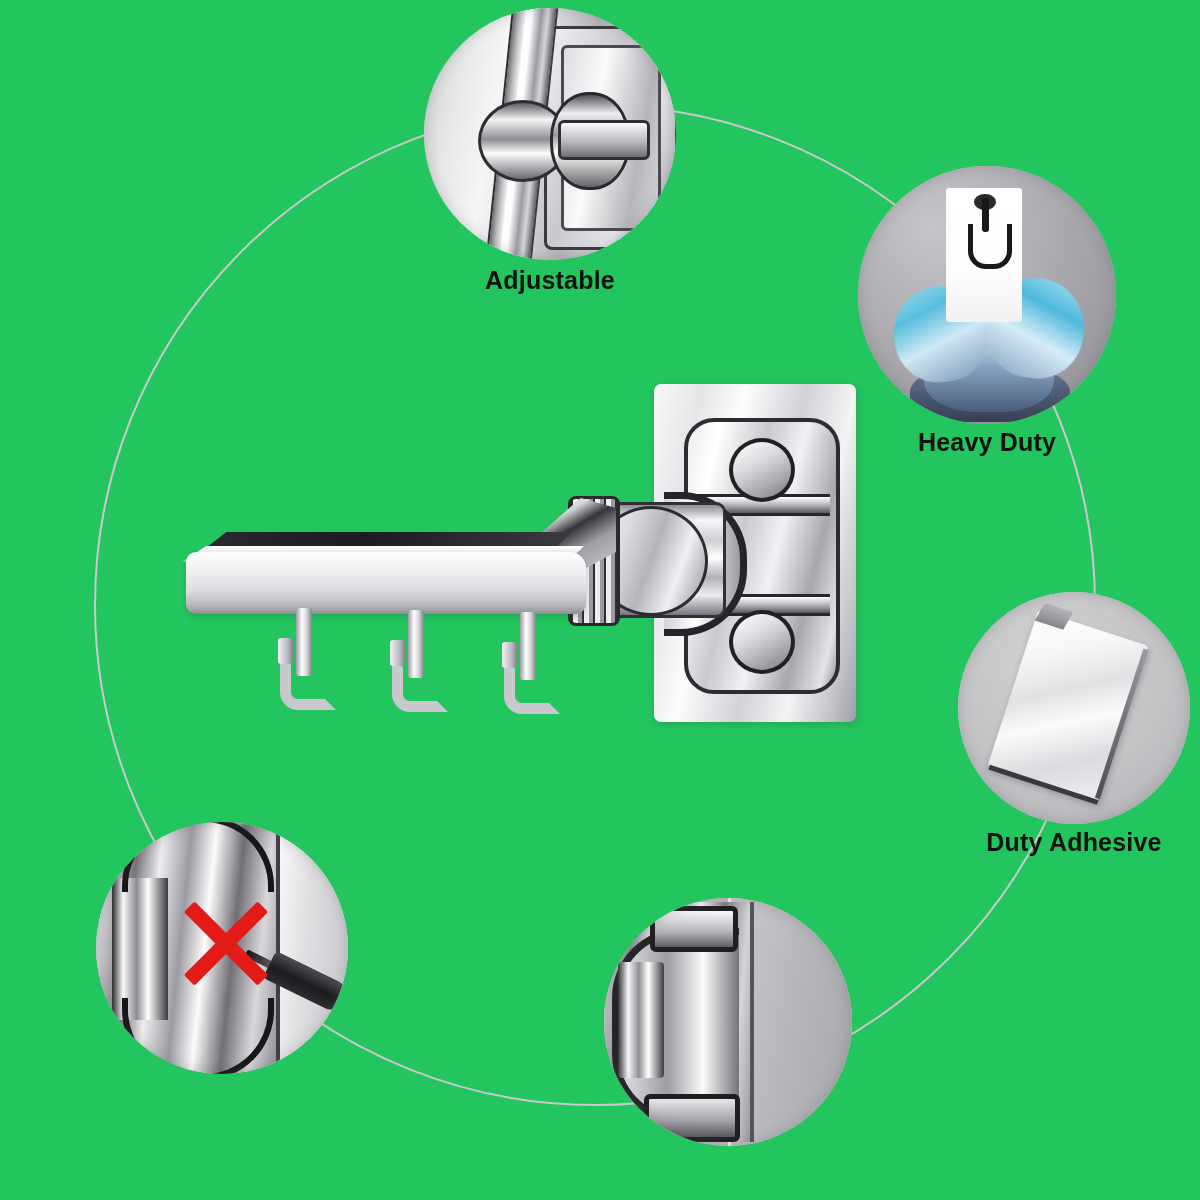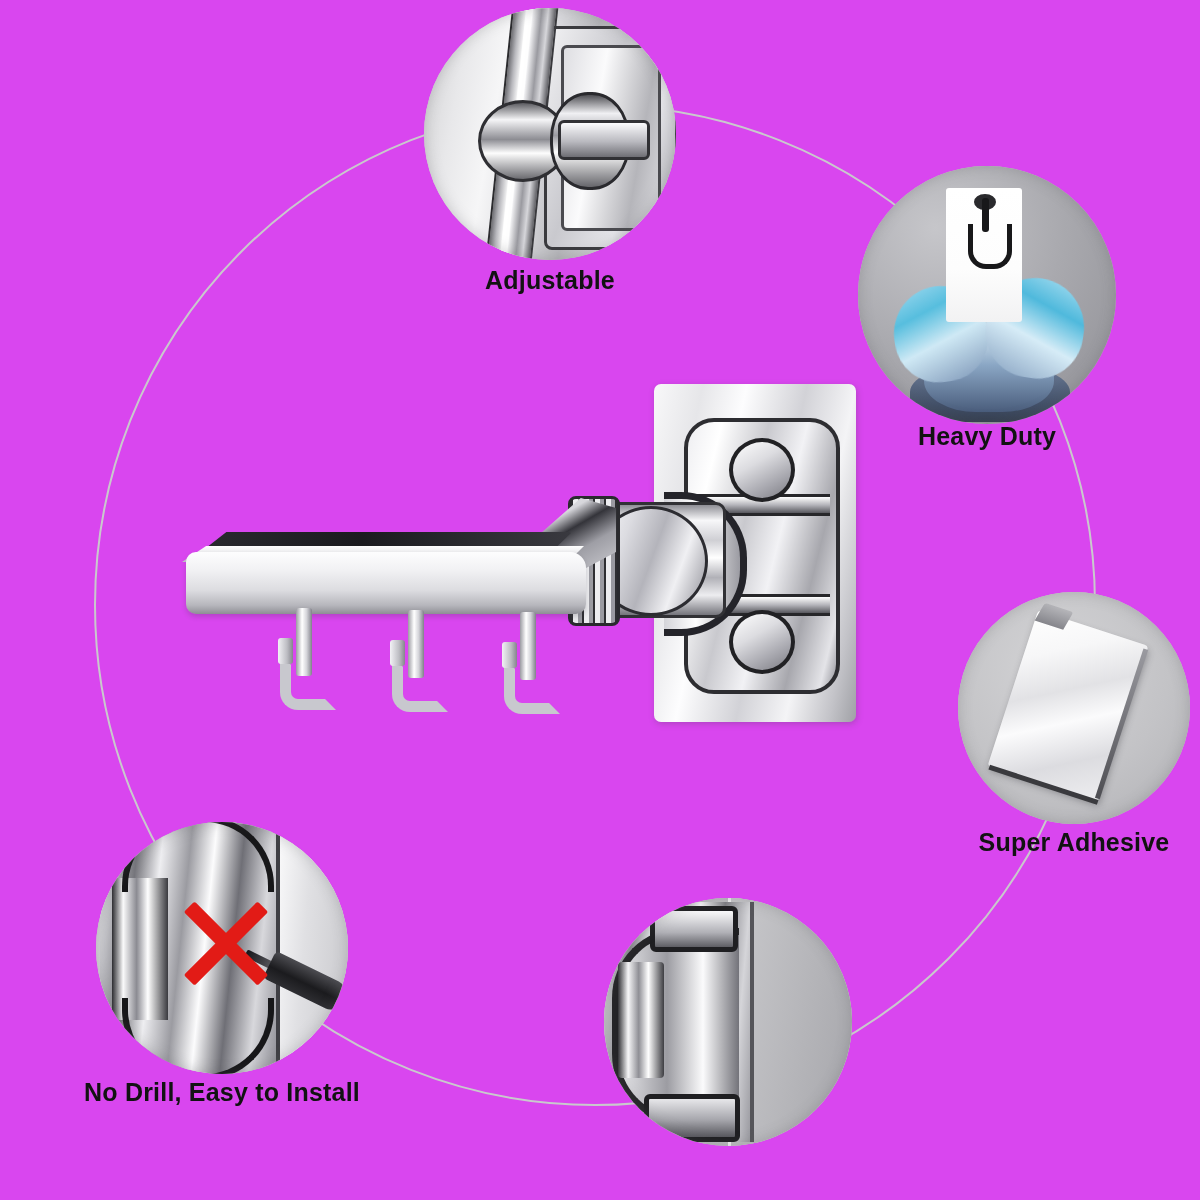--- a/index.html
+++ b/index.html
@@ -8,21 +8,21 @@
     padding: 0;
     background: #ffffff;
   }
   body {
     font-family: "Liberation Sans", sans-serif;
   }
   #canvas {
     position: relative;
     width: 1200px;
     height: 1200px;
-    background: #d946ef;
+    background: #22c55e;
     overflow: hidden;
   }
 
   
   .arc-layer {
     position: absolute;
     left: 0; top: 0;
     width: 1200px; height: 1200px;
     pointer-events: none;
   }
@@ -124,21 +124,21 @@
     left: 134px; top: 112px;
     width: 86px; height: 34px;
     background: linear-gradient(180deg, #fafafc 0%, #b9b9bf 55%, #6e6e74 100%);
     border: 3px solid #303034;
     border-radius: 6px;
   }
 
   
   #f-heavy { left: 858px; top: 166px; }
   #f-heavy .bubble { width: 258px; height: 258px; }
-  #f-heavy .caption { top: 256px; }
+  #f-heavy .caption { top: 262px; }
 
   .hd-bg {
     position: absolute; inset: 0;
     background:
       radial-gradient(circle at 30% 24%, #c6c6ca 0%, #a9a9ae 48%, #8d8d93 100%);
   }
   .hd-wallplate {
     position: absolute;
     left: 88px; top: 22px;
     width: 76px; height: 134px;
@@ -660,21 +660,21 @@
 
   <div class="feature" id="f-adhesive">
     <div class="bubble">
       <div class="sa-bg"></div>
       <div class="sa-pad">
         <div class="sa-pad-lip"></div>
         <div class="sa-pad-edge"></div>
         <div class="sa-pad-bottom"></div>
       </div>
     </div>
-    <div class="caption">Super Adhesive</div>
+    <div class="caption">Duty Adhesive</div>
   </div>
 
   <div class="feature" id="f-abs">
     <div class="bubble">
       <div class="abs-bg"></div>
       <div class="abs-right"></div>
       <div class="abs-body"></div>
       <div class="abs-arc"></div>
       <div class="abs-stripe"></div>
       <div class="abs-notch-t"></div>
@@ -692,17 +692,16 @@
       <div class="nd-arc-bot"></div>
       <div class="nd-drill">
         <div class="nd-drill-bit"></div>
         <div class="nd-drill-body"></div>
       </div>
       <div class="nd-x">
         <span></span>
         <span></span>
       </div>
     </div>
-    <div class="caption">No Drill, Easy to Install</div>
   </div>
 
 
 </div>
 
 </body></html>

